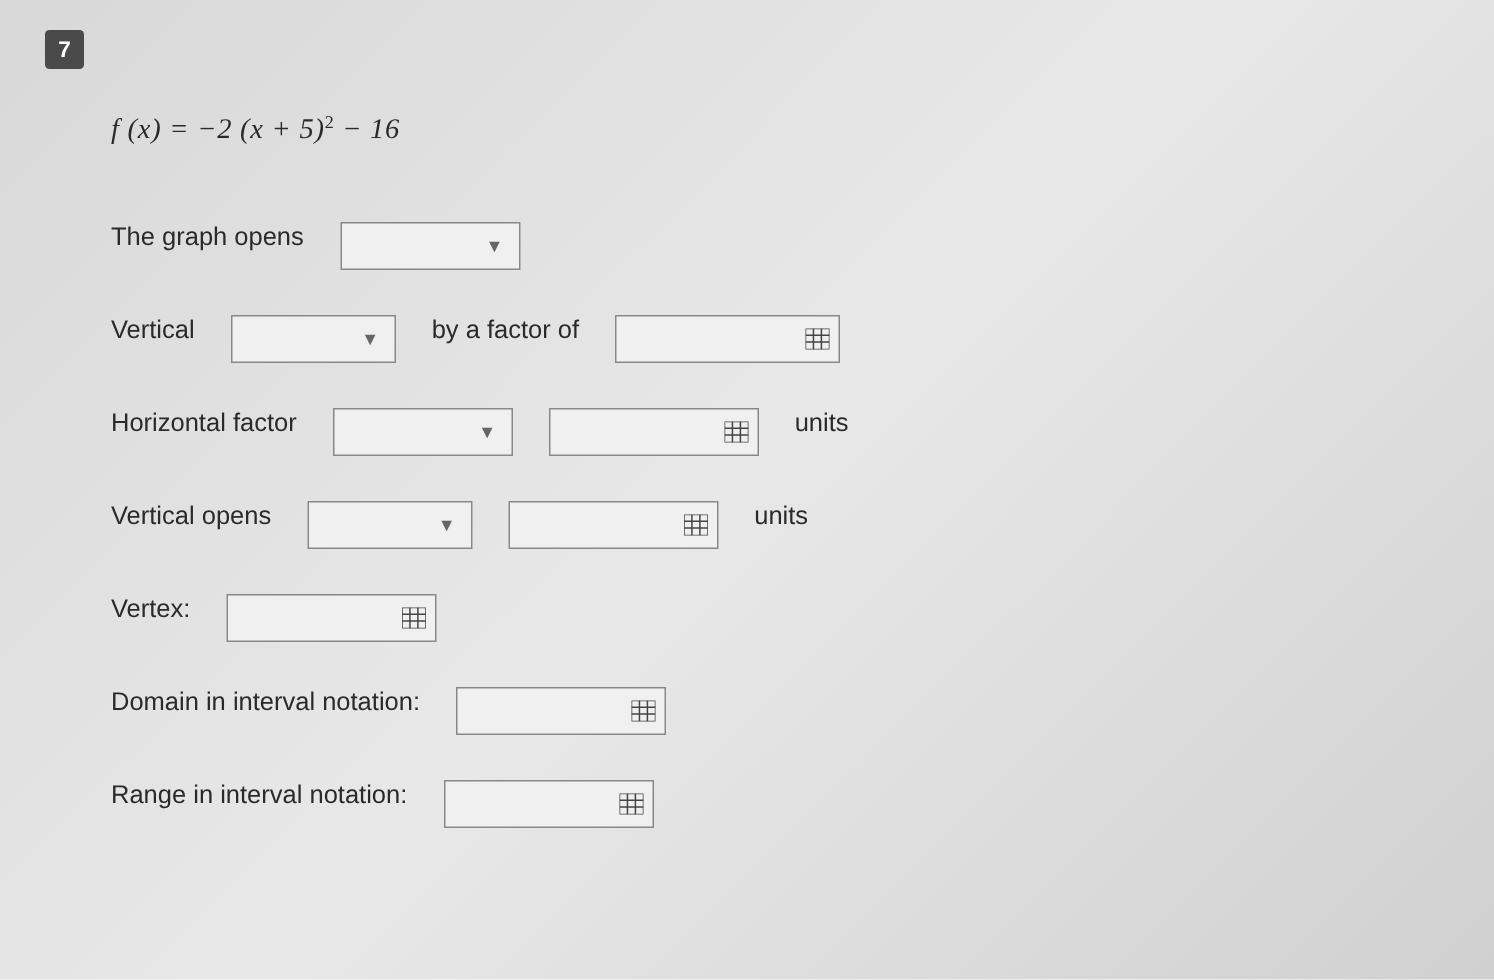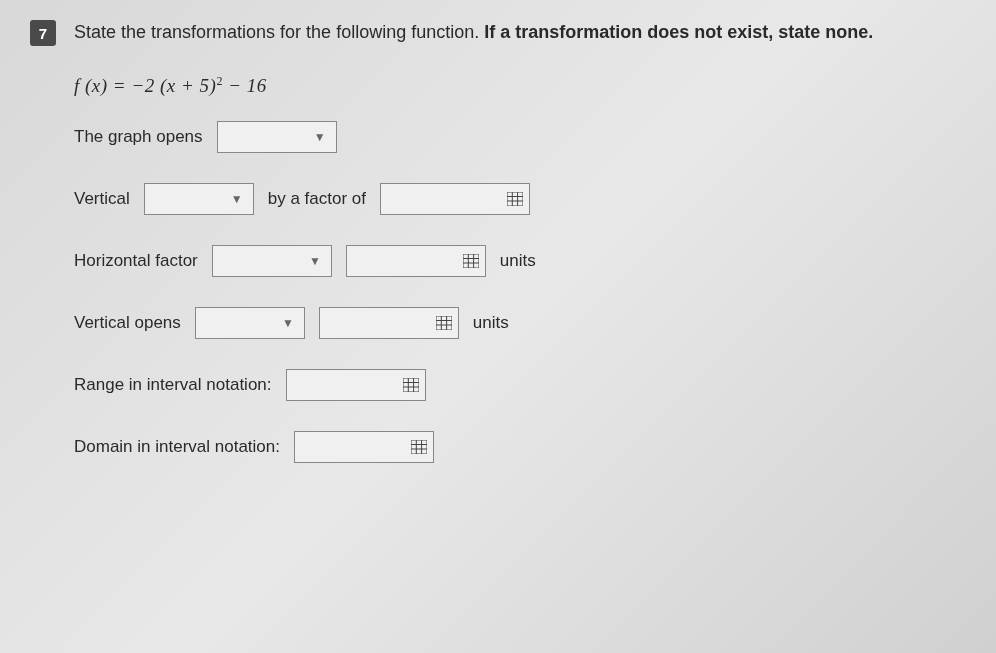--- a/index.html
+++ b/index.html
@@ -42,32 +42,32 @@
     .question-text .bold {
       font-weight: bold;
     }
     .content {
       padding-left: 44px;
     }
     .formula {
       font-family: 'Cambria Math', 'Times New Roman', serif;
       font-size: 19px;
       font-style: italic;
-      margin-bottom: 24px;
+      margin-bottom: 50px;
       letter-spacing: 0.5px;
     }
     .formula .sup {
       font-size: 12px;
       vertical-align: super;
       font-style: normal;
     }
     .row {
       display: flex;
-      align-items: center;
-      gap: 14px;
+      align-items: flex-start;
+      gap: 24px;
       margin-bottom: 30px;
     }
     .label {
       font-size: 17px;
       color: #2a2a2a;
     }
     .dropdown {
       border: 1px solid #888;
       background: #f0f0f0;
       height: 32px;
@@ -107,23 +107,20 @@
     }
     .keypad-icon svg {
       display: block;
     }
   </style>
 </head>
 <body>
 
 <div class="header-row">
   <div class="question-number">7</div>
-  <div class="question-text">
-    <span>State the transformations for the following function. </span><span class="bold">If a transformation does not exist, state none.</span>
-  </div>
 </div>
 
 <div class="content">
 
   <div class="formula">
     <span>f (x) = −2 (x + 5)</span><span class="sup">2</span><span> − 16</span>
   </div>
 
   <div class="row">
     <span class="label">The graph opens</span>
@@ -182,44 +179,58 @@
             <line x1="0" y1="4.5" x2="16" y2="4.5" stroke="#444" stroke-width="1"></line>
             <line x1="0" y1="9" x2="16" y2="9" stroke="#444" stroke-width="1"></line>
             <line x1="5.3" y1="0" x2="5.3" y2="14" stroke="#444" stroke-width="1"></line>
             <line x1="10.6" y1="0" x2="10.6" y2="14" stroke="#444" stroke-width="1"></line>
           </svg>
       </span>
     </div>
     <span class="label">units</span>
   </div>
 
+  <div class="row">
+    <span class="label">Vertex:</span>
+    <div class="input-box medium">
+      <span class="keypad-icon">
+        <svg viewBox="0 0 16 14">
+            <rect x="0" y="0" width="16" height="14" fill="none" stroke="#444" stroke-width="1"></rect>
+            <line x1="0" y1="4.5" x2="16" y2="4.5" stroke="#444" stroke-width="1"></line>
+            <line x1="0" y1="9" x2="16" y2="9" stroke="#444" stroke-width="1"></line>
+            <line x1="5.3" y1="0" x2="5.3" y2="14" stroke="#444" stroke-width="1"></line>
+            <line x1="10.6" y1="0" x2="10.6" y2="14" stroke="#444" stroke-width="1"></line>
+          </svg>
+      </span>
+    </div>
+  </div>
+
+  <div class="row">
+    <span class="label">Domain in interval notation:</span>
+    <div class="input-box medium">
+      <span class="keypad-icon">
+        <svg viewBox="0 0 16 14">
+            <rect x="0" y="0" width="16" height="14" fill="none" stroke="#444" stroke-width="1"></rect>
+            <line x1="0" y1="4.5" x2="16" y2="4.5" stroke="#444" stroke-width="1"></line>
+            <line x1="0" y1="9" x2="16" y2="9" stroke="#444" stroke-width="1"></line>
+            <line x1="5.3" y1="0" x2="5.3" y2="14" stroke="#444" stroke-width="1"></line>
+            <line x1="10.6" y1="0" x2="10.6" y2="14" stroke="#444" stroke-width="1"></line>
+          </svg>
+      </span>
+    </div>
+  </div>
 
   <div class="row">
     <span class="label">Range in interval notation:</span>
     <div class="input-box medium">
       <span class="keypad-icon">
         <svg viewBox="0 0 16 14">
             <rect x="0" y="0" width="16" height="14" fill="none" stroke="#444" stroke-width="1"></rect>
             <line x1="0" y1="4.5" x2="16" y2="4.5" stroke="#444" stroke-width="1"></line>
             <line x1="0" y1="9" x2="16" y2="9" stroke="#444" stroke-width="1"></line>
             <line x1="5.3" y1="0" x2="5.3" y2="14" stroke="#444" stroke-width="1"></line>
             <line x1="10.6" y1="0" x2="10.6" y2="14" stroke="#444" stroke-width="1"></line>
           </svg>
       </span>
     </div>
   </div>
 
-  <div class="row">
-    <span class="label">Domain in interval notation:</span>
-    <div class="input-box medium">
-      <span class="keypad-icon">
-        <svg viewBox="0 0 16 14">
-            <rect x="0" y="0" width="16" height="14" fill="none" stroke="#444" stroke-width="1"></rect>
-            <line x1="0" y1="4.5" x2="16" y2="4.5" stroke="#444" stroke-width="1"></line>
-            <line x1="0" y1="9" x2="16" y2="9" stroke="#444" stroke-width="1"></line>
-            <line x1="5.3" y1="0" x2="5.3" y2="14" stroke="#444" stroke-width="1"></line>
-            <line x1="10.6" y1="0" x2="10.6" y2="14" stroke="#444" stroke-width="1"></line>
-          </svg>
-      </span>
-    </div>
-  </div>
-
 </div>
 
 </body></html>

